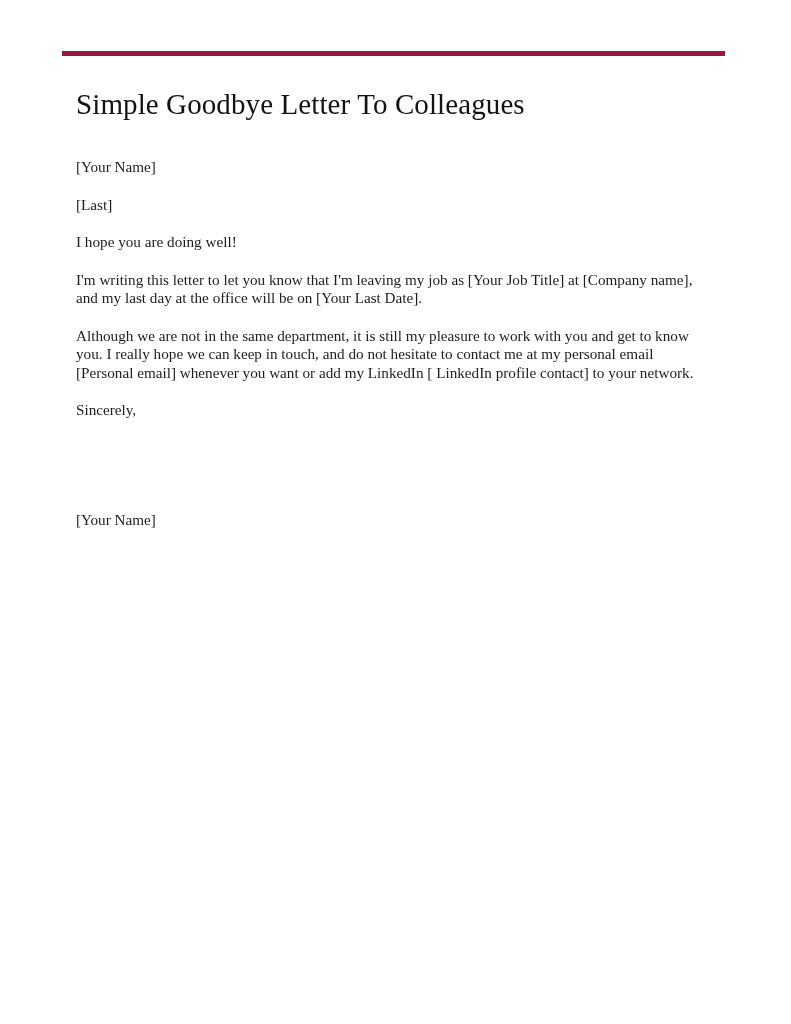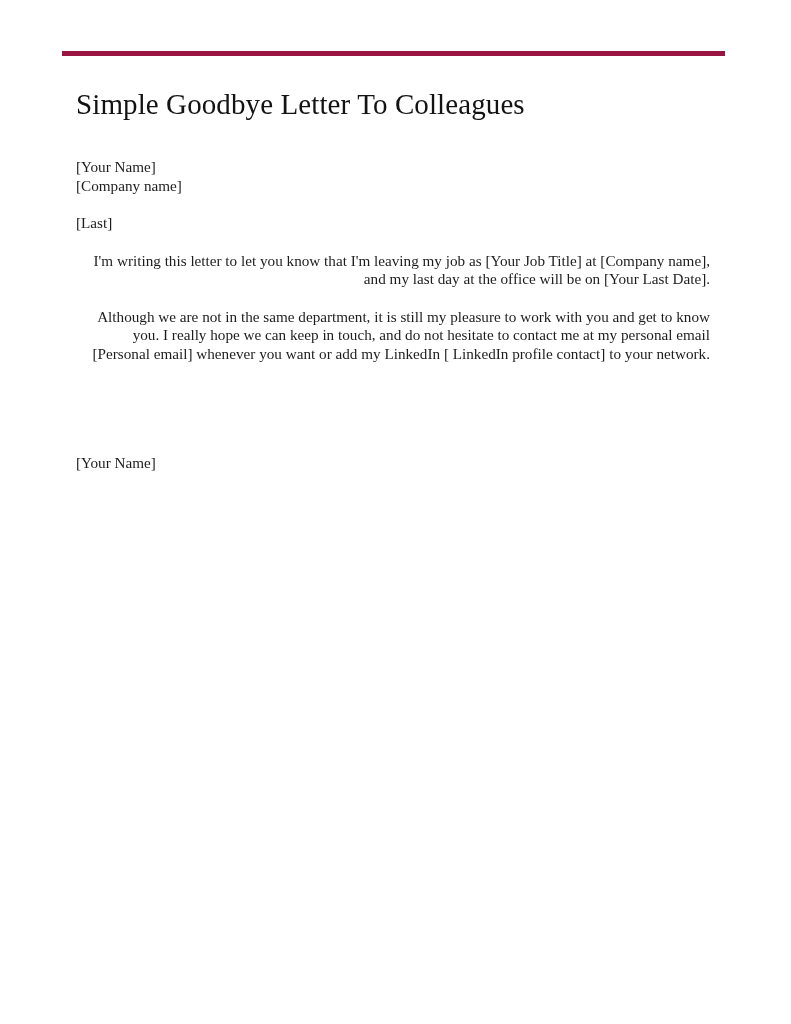--- a/index.html
+++ b/index.html
@@ -65,21 +65,21 @@
   .block.address {
     margin-bottom: 19px;
   }
 
   .block.address div {
     line-height: 18.5px;
   }
 
   .block.para {
     margin-bottom: 19px;
-    text-align: right;
+    text-align: left;
   }
 
   .block.tight {
     margin-bottom: 19px;
   }
 
   .sign-gap {
     height: 72px;
   }
 
@@ -112,32 +112,33 @@
   <div class="top-rule"></div>
 
   <div class="doc">
 
     <h1 class="doc-title">Simple Goodbye Letter To Colleagues</h1>
 
     <div class="letter">
 
       <div class="block address">
         <div>[Your Name]</div>
-        <div>[Company name]</div>
       </div>
 
       <div class="block tight">[Last]</div>
 
 
+      <div class="block tight">I hope you are doing well!</div>
 
       <div class="block para">I'm writing this letter to let you know that I'm leaving my job as [Your Job Title] at [Company name], and my last day at the office will be on [Your Last Date].</div>
 
       <div class="block para">Although we are not in the same department, it is still my pleasure to work with you and get to know you. I really hope we can keep in touch, and do not hesitate to contact me at my personal email [Personal email] whenever you want or add my LinkedIn [ LinkedIn profile contact] to your network.</div>
 
 
+      <div class="block tight">Sincerely,</div>
 
       <div class="sign-gap"></div>
 
       <div class="sign-name">[Your Name]</div>
 
     </div>
   </div>
 
   <div class="logo">
     <span class="lg-templates">hesitate</span><span class="lg-go">Go</span>

